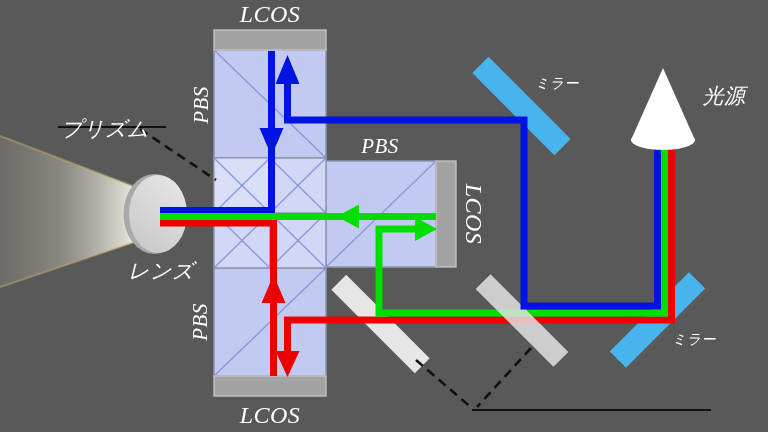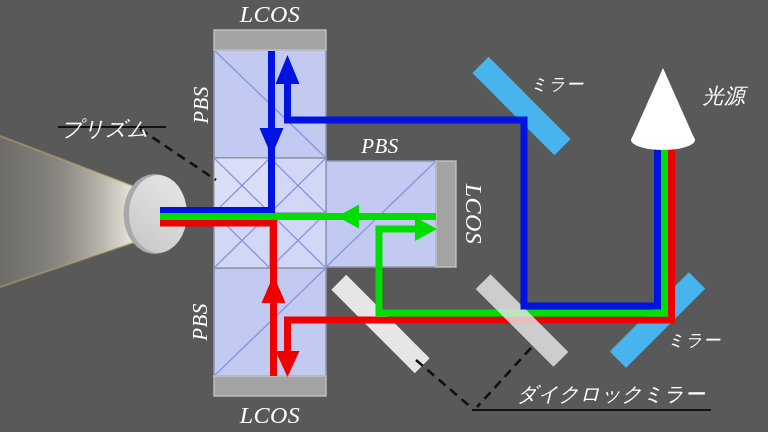--- a/index.html
+++ b/index.html
@@ -12,21 +12,21 @@
   .stage svg { position:absolute; left:0; top:0; }
   .lbl {
     position:absolute; color:var(--label_text,#fff);
     font-family:"Liberation Serif", serif; white-space:nowrap;
     transform:translate(-50%,-50%); line-height:1; letter-spacing:.5px;
     text-align:center; user-select:none;
   }
   .rot-ccw { transform:translate(-50%,-50%) rotate(-90deg); }
   .rot-cw  { transform:translate(-50%,-50%) rotate(90deg); }
   .fs24 { font-size:24px; } .fs21 { font-size:21px; }
-  .fs20 { font-size:20px; } .fs19 { font-size:17px; }
+  .fs20 { font-size:20px; } .fs19 { font-size:14px; }
 
   .cube      { fill:var(--pbs_fill,#c3caf2); stroke:var(--pbs_edge,#98a0b8); stroke-width:1.5; }
   .prism     { fill:var(--prism_fill,#d2d7f6); stroke:var(--pbs_edge,#98a0b8); stroke-width:1.5; }
   .diag      { stroke:var(--pbs_diagonal,#7d8ede); stroke-width:1.4; fill:none; opacity:.85; }
   .edge-line { stroke:var(--pbs_edge,#98a0b8); stroke-width:1.4; }
   .lcos      { fill:var(--lcos_fill,#a3a3a3); stroke:#c6c6c6; stroke-width:1.3; }
   .mirror    { fill:var(--mirror_blue,#47b4ee); }
   .dichroic  { fill:var(--dichroic_white,#e6e6e6); }
   .beam      { fill:none; stroke-width:7; stroke-linejoin:miter; }
   .b-red   { stroke:var(--beam_red,#ee0000); }   .ah-red   { fill:var(--beam_red,#ee0000); }
@@ -114,21 +114,21 @@
     <line x1="58" y1="127" x2="166" y2="127" class="leader"></line>
     <line x1="140" y1="129" x2="216" y2="180" class="leader dashed"></line>
     <line x1="472" y1="410" x2="711" y2="410" class="leader"></line>
     <line x1="416" y1="360" x2="473" y2="409" class="leader dashed"></line>
     <line x1="531" y1="348" x2="477" y2="407" class="leader dashed"></line>
   </svg>
 
   <div class="lbl fs24" style="left:270px; top:14px;">LCOS</div>
   <div class="lbl fs21 rot-ccw" style="left:201px; top:105px;">PBS</div>
   <div class="lbl fs21" style="left:105px; top:129px;">プリズム</div>
+  <div class="lbl fs21" style="left:161px; top:271px;">レンズ</div>
   <div class="lbl fs21 rot-ccw" style="left:200px; top:322px;">PBS</div>
   <div class="lbl fs24" style="left:270px; top:415px;">LCOS</div>
   <div class="lbl fs21" style="left:380px; top:146px;">PBS</div>
   <div class="lbl fs24 rot-cw" style="left:474px; top:214px;">LCOS</div>
   <div class="lbl fs19" style="left:557px; top:84px;">ミラー</div>
   <div class="lbl fs19" style="left:694px; top:340px;">ミラー</div>
   <div class="lbl fs21" style="left:724px; top:96px;">光源</div>
-  <div class="lbl fs20" style="left:611px; top:394px;">ダイクロックミラー</div>
 </div>
 
 </body></html>

